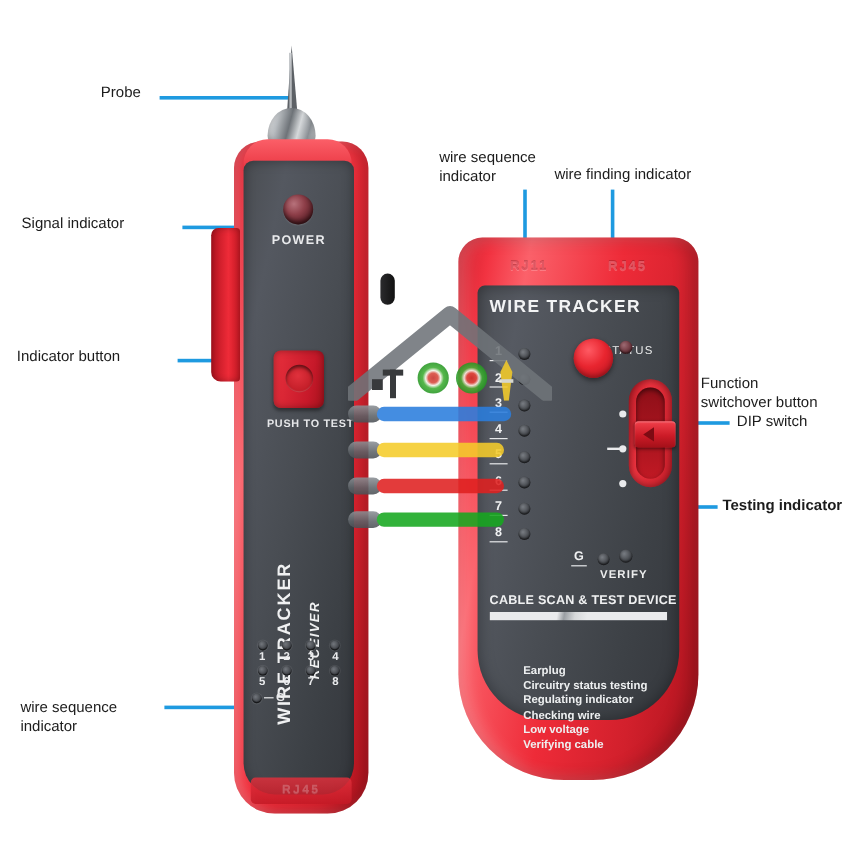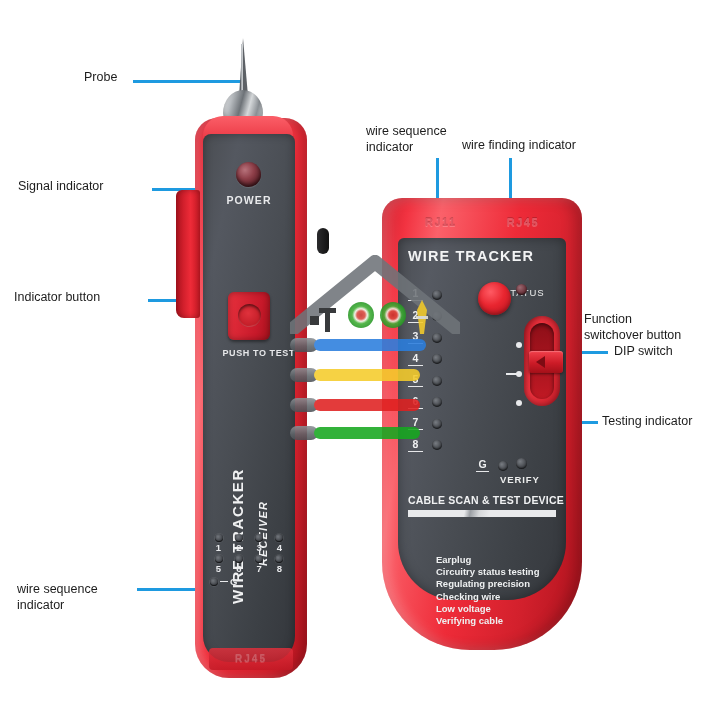--- a/index.html
+++ b/index.html
@@ -198,21 +198,21 @@
   <div class="callout" style="left:462px;top:138px;">wire finding indicator</div>
   <div class="lead v" style="left:509px;top:158px;height:114px;"></div>
 
   <div class="callout" style="left:584px;top:280px;margin-top:32px;">Function
 switchover button</div>
   <div class="lead h" style="left:495px;top:296px;width:84px;"></div>
 
   <div class="callout" style="left:614px;top:344px;">DIP switch</div>
   <div class="lead h" style="left:524px;top:351px;width:84px;"></div>
 
-  <div class="callout" style="left:602px;top:414px;">Testing indicator</div>
+  <div class="callout" style="left:602px;top:414px;font-weight:bold;">Testing indicator</div>
   <div class="lead h" style="left:552px;top:421px;width:46px;"></div>
 
   <div id="receiver">
 
     <div class="probe-needle"></div>
     <div class="probe-chrome"></div>
 
     <div class="rx-body"></div>
     <div class="rx-clip"></div>
     <div class="rx-sidebtn"></div>
@@ -352,21 +352,21 @@
 
       <div class="verify-led"></div>
       <div class="verify-lbl">VERIFY</div>
 
       <div class="cable-line">CABLE SCAN &amp; TEST DEVICE</div>
       <div class="em-stripe"></div>
 
       <div class="feat-list">
         <div>Earplug</div>
         <div>Circuitry status testing</div>
-        <div>Regulating precision</div>
+        <div>Regulating indicator</div>
         <div>Checking wire</div>
         <div>Low voltage</div>
         <div>Verifying cable</div>
       </div>
 
     </div>
   </div>
 
   <div id="watermark">
 

